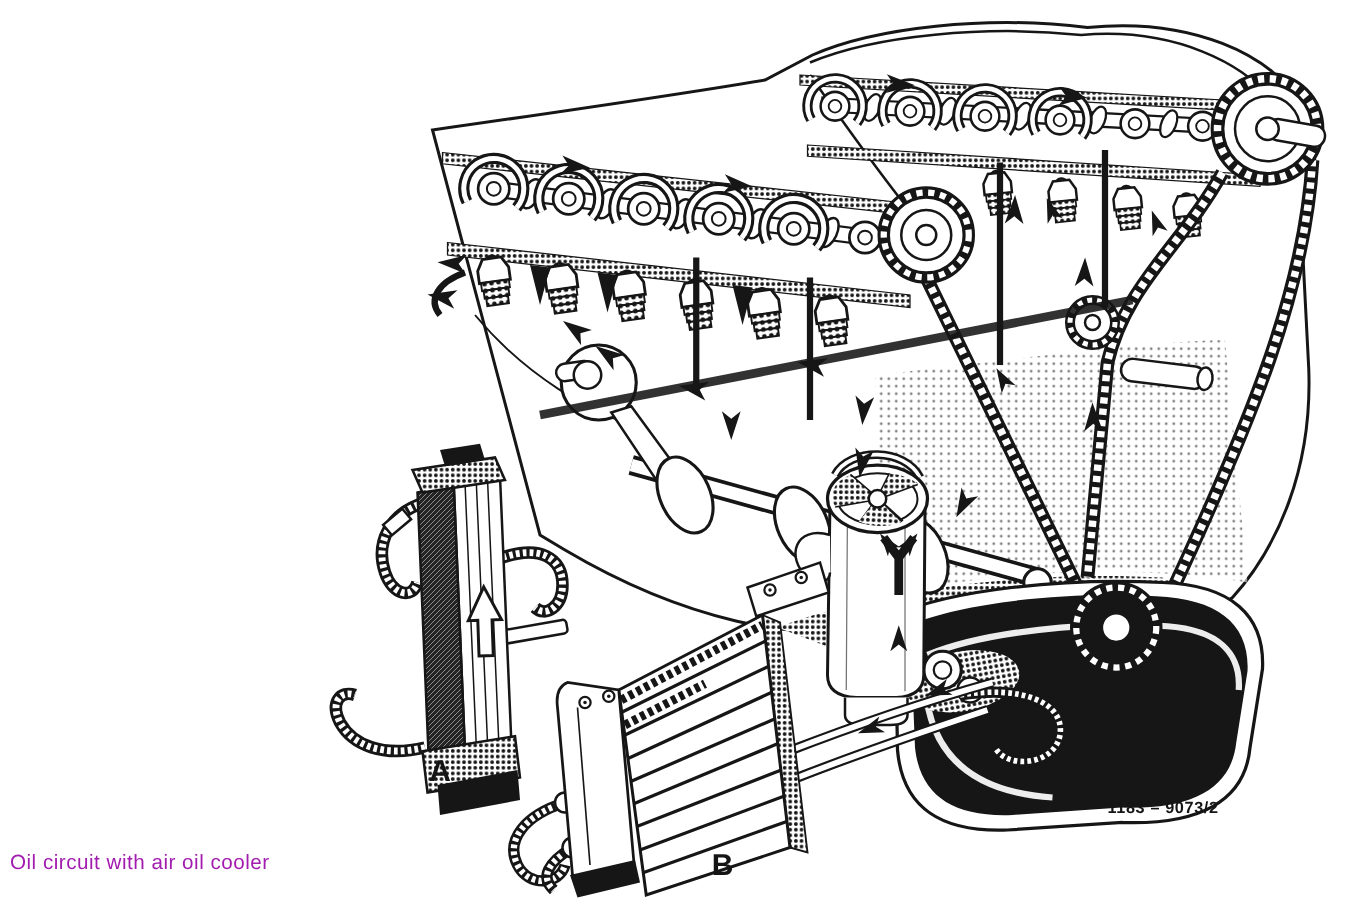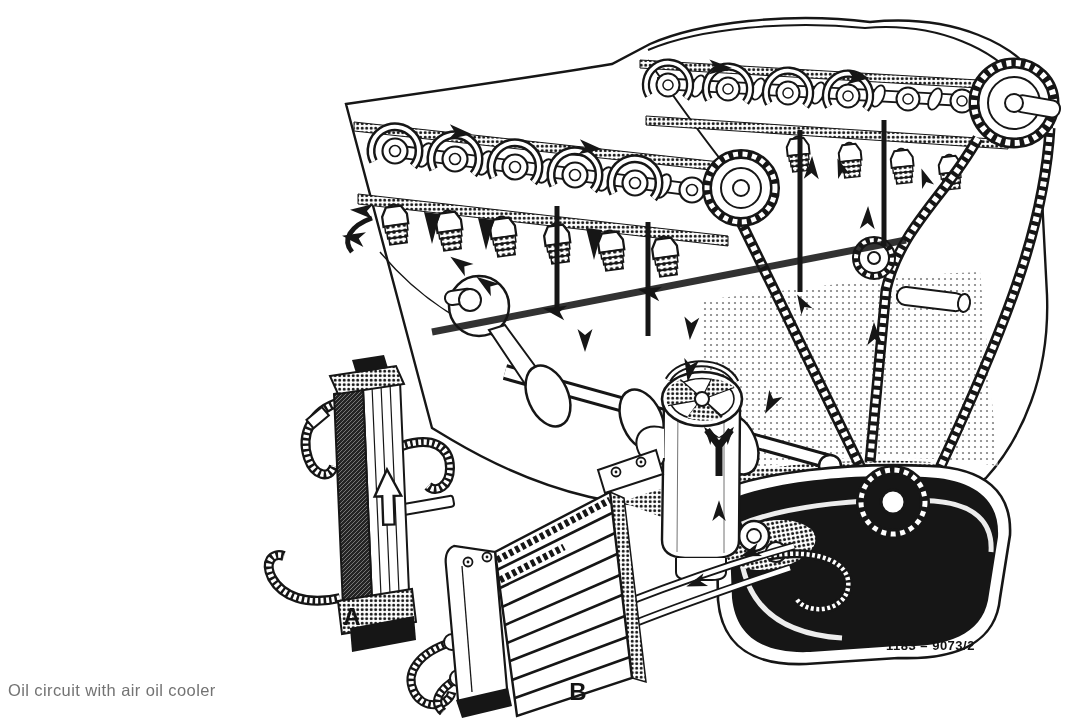--- a/index.html
+++ b/index.html
@@ -1,18 +1,18 @@
 <!DOCTYPE html>
 <html><head>
 <meta charset="utf-8">
 <style>
   html,body{margin:0;padding:0;background:#fff;}
   .page{position:relative;width:1088px;height:723px;background:#fff;overflow:hidden;
         font-family:"Liberation Sans",sans-serif;color:#141414;}
-  .caption{position:absolute;left:8px;top:681px;font-size:16.5px;letter-spacing:.4px;color:#737373;}
+  .caption{position:absolute;left:8px;top:681px;font-size:16.5px;letter-spacing:.4px;color:#a21caf;}
   svg text{font-family:"Liberation Sans",sans-serif;fill:#141414;}
   .partlabel{font-size:24px;font-weight:bold;}
   .fignum{font-size:13px;font-weight:bold;letter-spacing:.5px;}
 </style>
 </head>
 <body>
 
 <div class="page">
 
 <svg width="1088" height="723" viewBox="0 0 1088 723">

